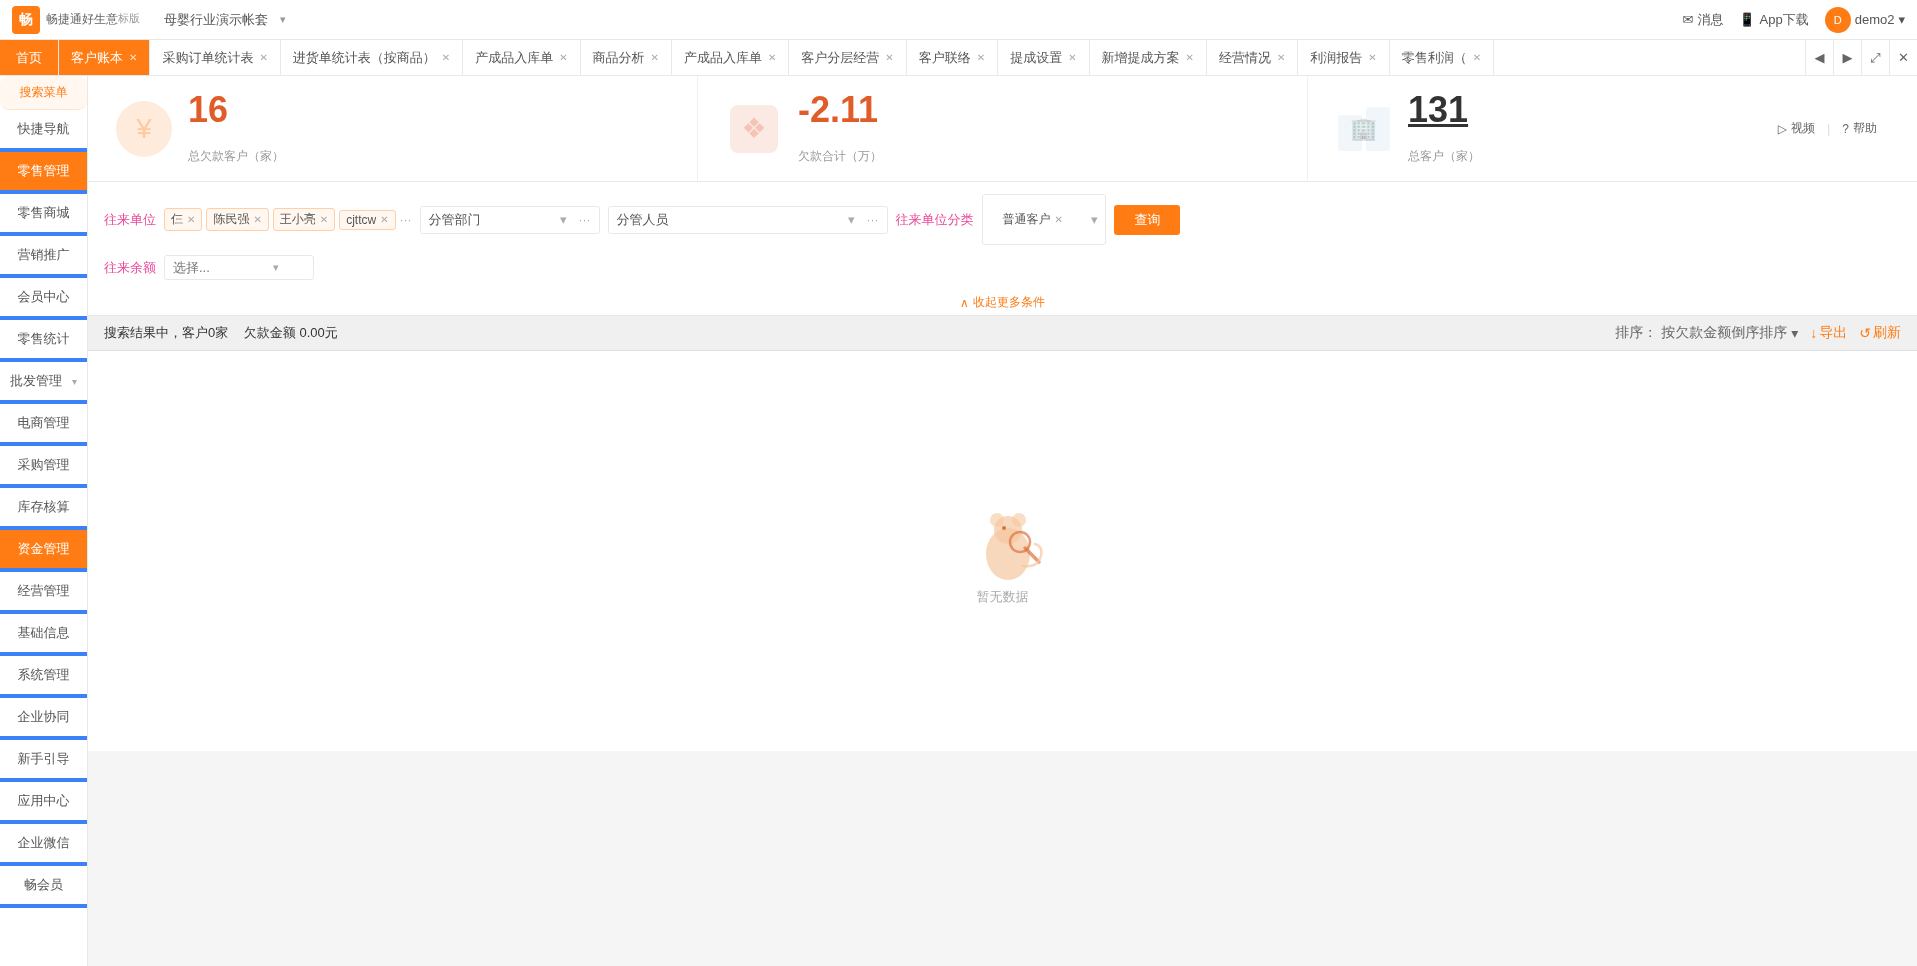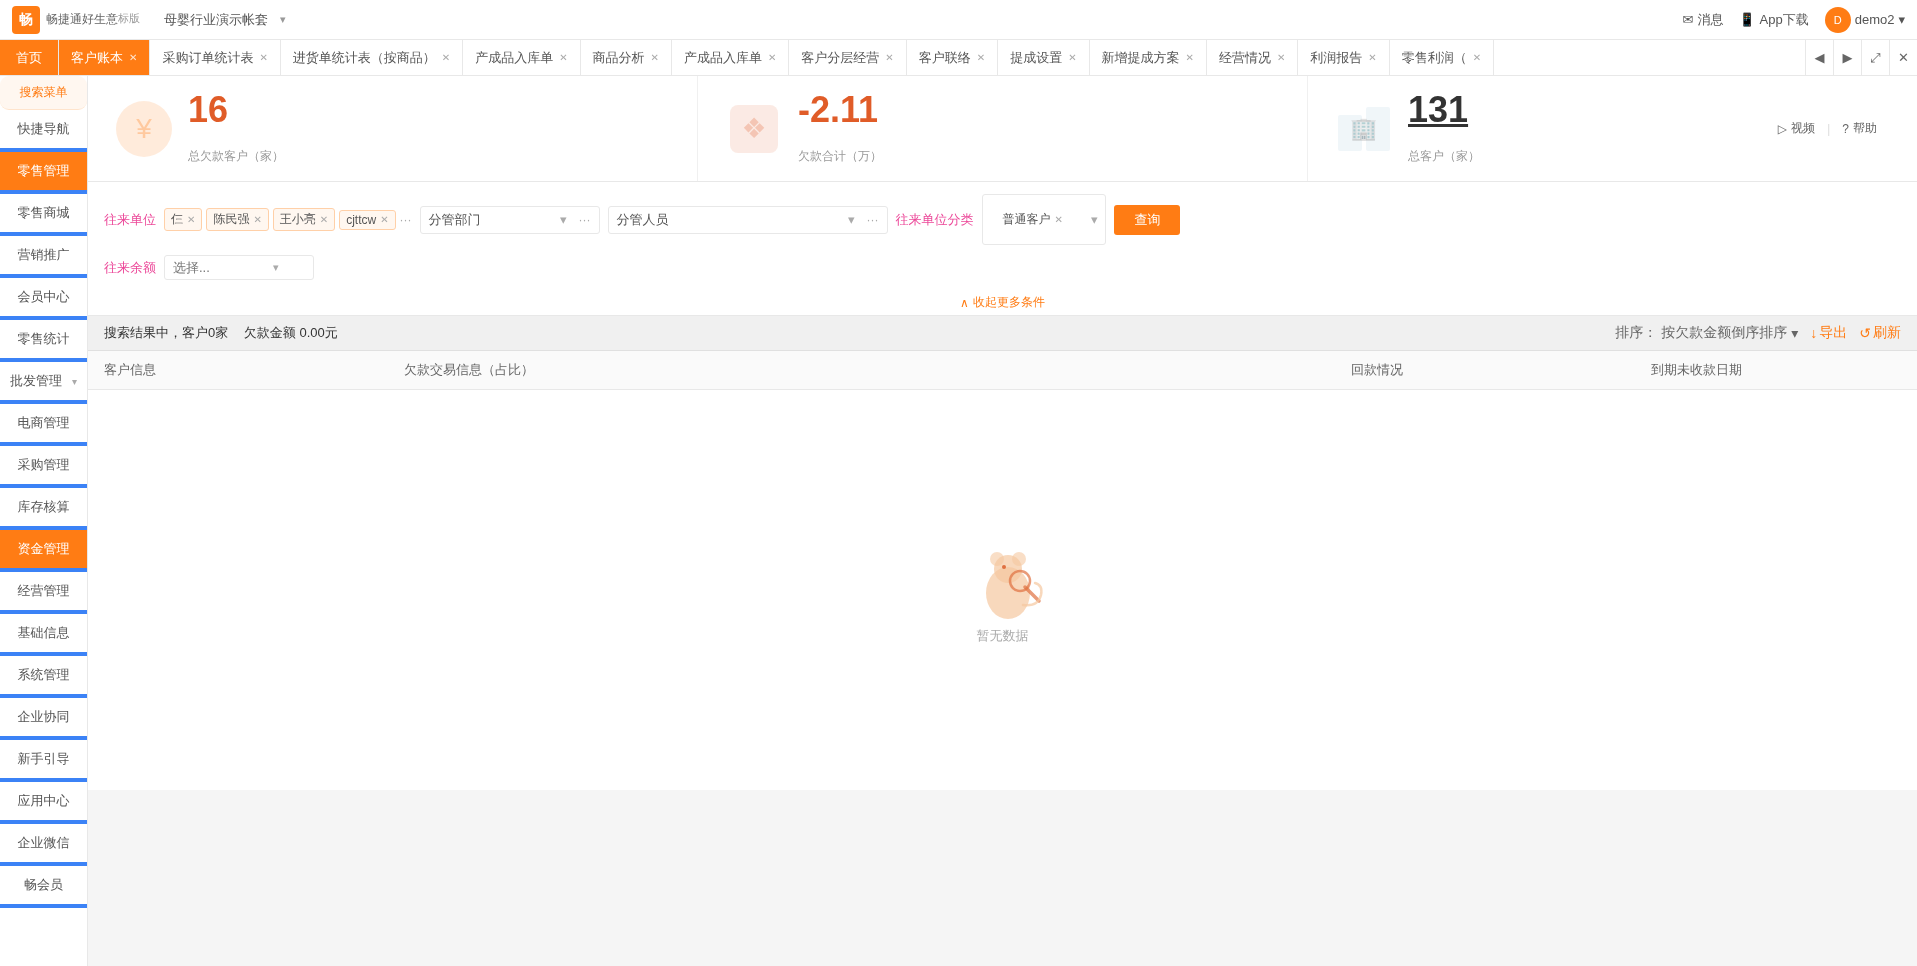--- a/index.html
+++ b/index.html
@@ -474,26 +474,20 @@
           <span>导出</span>
         </div>
         <div class="action-link">
           <span>↺</span>
           <span>刷新</span>
         </div>
       </div>
     </div>
 
     <div class="table-container">
-      <div class="table-header">
-        <div>客户信息</div>
-        <div>欠款交易信息（占比）</div>
-        <div>回款情况</div>
-        <div>到期未收款日期</div>
-      </div>
 
       <div class="table-body">
         <div class="empty-state">
 
           <div class="empty-icon">
             <svg width="100" height="90" viewBox="0 0 100 90" fill="none">
 
               <ellipse cx="45" cy="58" rx="22" ry="26" fill="#f5c8a0" opacity="0.7"></ellipse>
 
               <circle cx="45" cy="34" r="14" fill="#f5c8a0" opacity="0.7"></circle>

